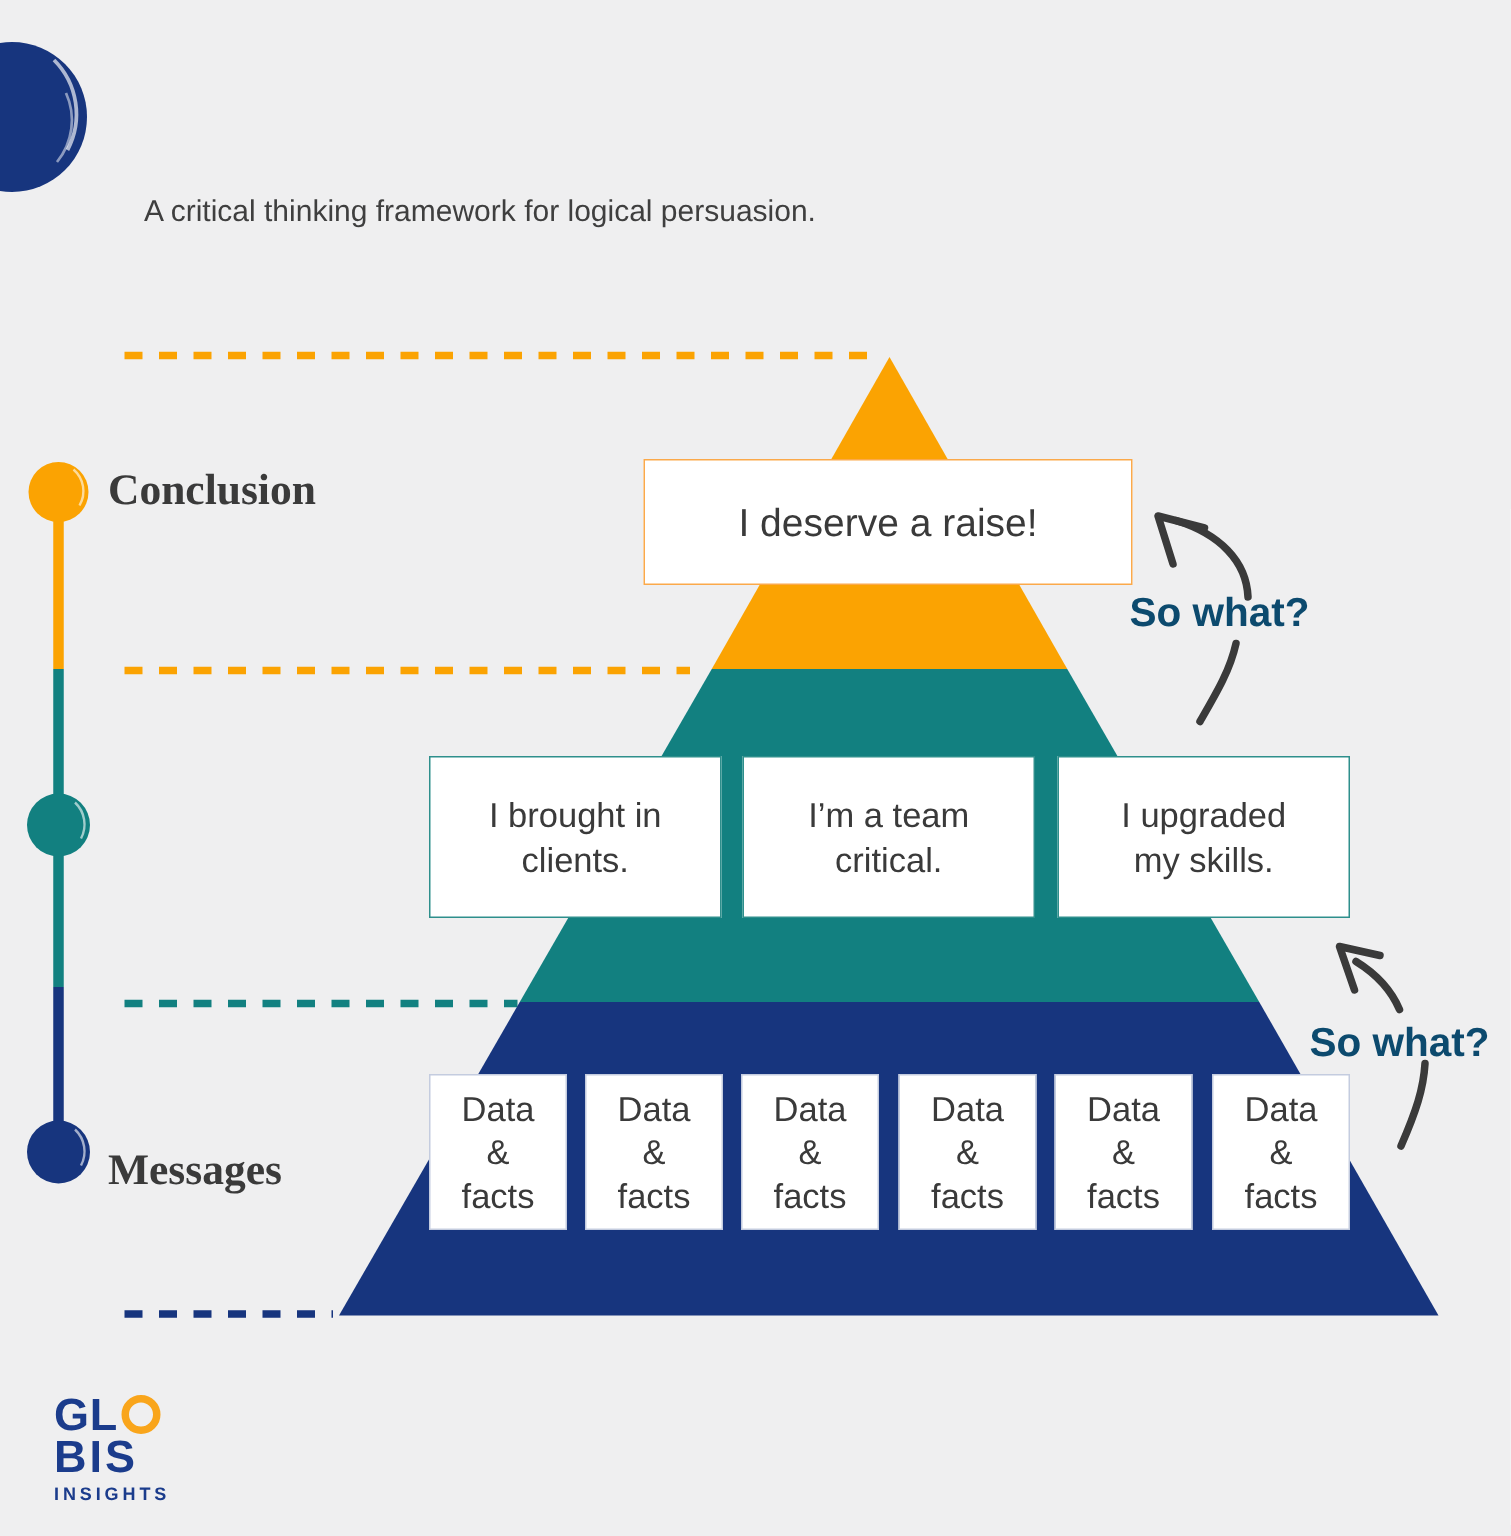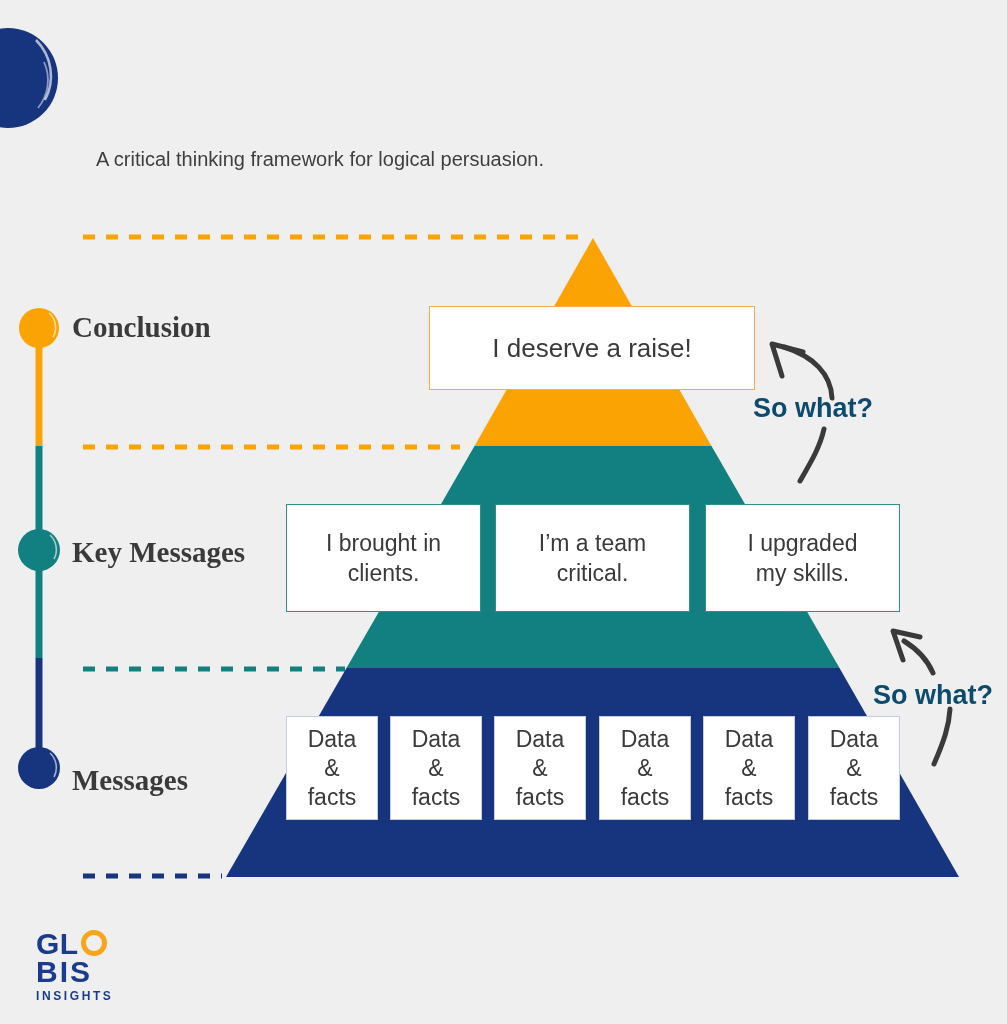--- a/index.html
+++ b/index.html
@@ -7,21 +7,21 @@
     position:relative; width:1007px; height:1024px; overflow:hidden;
     background:#EFEFF0;
     font-family:"Liberation Sans", sans-serif;
   }
   .art{position:absolute; left:0; top:0; width:1007px; height:1024px;}
   .title{
     position:absolute; left:95px; top:60px; margin:0;
     font-size:42px; font-weight:bold; color:#1B3C8C; letter-spacing:-0.5px;
   }
   .subtitle{
-    position:absolute; left:96px; top:148px; margin:0;
+    position:absolute; left:96px; top:130px; margin:0;
     font-size:20px; color:#3F3F3F;
   }
   .lvl-label{
     position:absolute; margin:0;
     font-family:"Liberation Serif", serif; font-weight:bold;
     font-size:29px; color:#3A3A3A; white-space:nowrap;
   }
   .lbl-conclusion{left:72px; top:311px;}
   .lbl-key{left:72px; top:536px;}
   .lbl-evidence{left:72px; top:764px;}
@@ -109,21 +109,20 @@
     <g fill="none" stroke-width="5" stroke-linecap="round" stroke-linejoin="round" stroke="#3A3A3A">
       <path d="M 934,764 C 944,741 949,726 950,709"></path>
       <path d="M 933,673 C 927,659 917,649 904,641"></path>
       <path d="M 920,637 L 893,631 L 903,660"></path>
     </g>
   </svg>
 
   <p class="subtitle">A critical thinking framework for logical persuasion.</p>
 
   <p class="lvl-label lbl-conclusion">Conclusion</p>
-  <p class="lvl-label lbl-key">Key Messages</p>
   <p class="lvl-label lbl-evidence">Messages</p>
 
   <div class="wbox kbox kbox1">I brought in
 clients.</div>
 
   <div class="wbox cbox">I deserve a raise!</div>
   <div class="wbox kbox kbox2">I’m a team
 critical.</div>
   <div class="wbox kbox kbox3">I upgraded
 my skills.</div>

